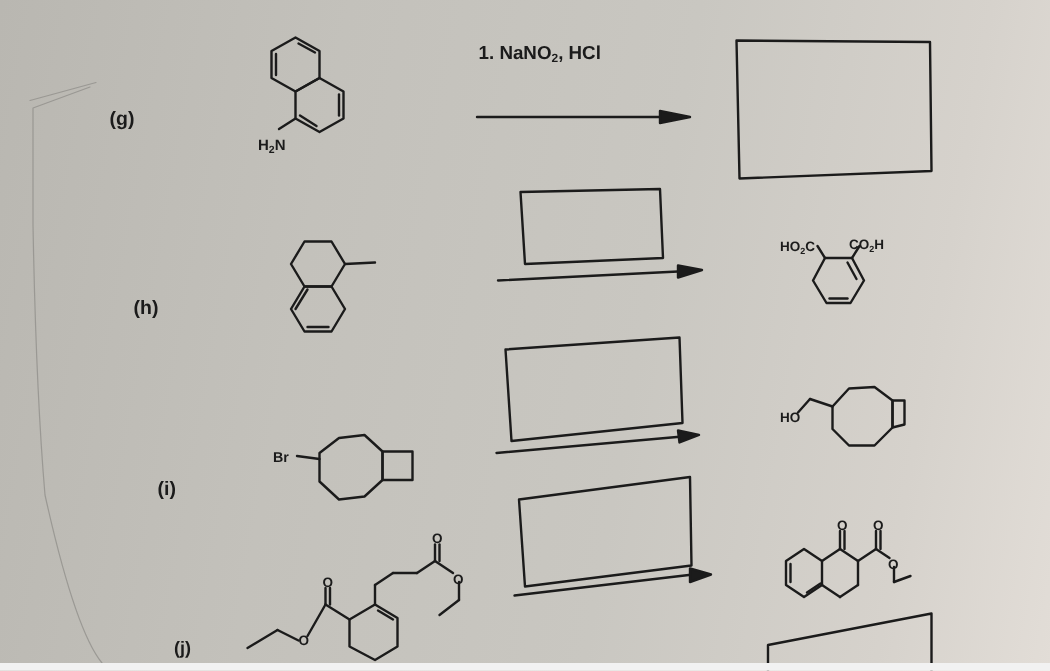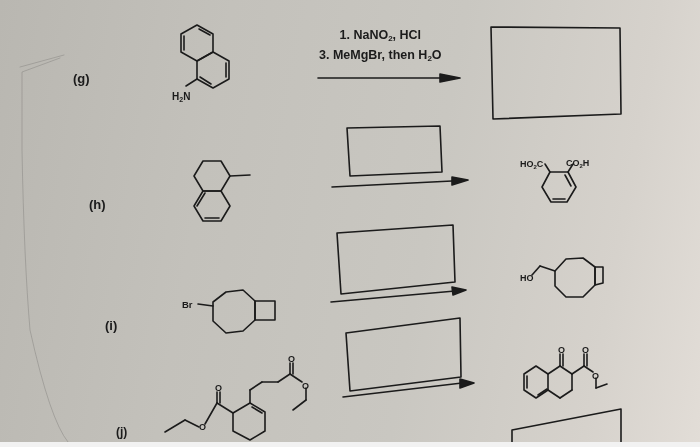--- a/index.html
+++ b/index.html
@@ -10,38 +10,37 @@
     }
     .sheet { position: absolute; left: 0; top: 0; width: 700px; height: 442px; }
     .bottom-strip { position: absolute; left: 0; top: 442px; width: 700px; height: 5px; background: #f2f2f2; }
     .label {
       position: absolute; font-weight: bold; font-size: 13px; color: #1b1b1b;
     }
     .reagents {
       position: absolute; left: 319px; top: 27px; font-size: 12.5px; font-weight: bold;
       color: #1b1b1b; line-height: 16px;
     }
-    .reagents div { white-space: nowrap; text-align: center; }
+    .reagents div { white-space: nowrap; }
     .reagents sub { font-size: 8px; vertical-align: -2px; }
     .chem-text { font-family: "Liberation Sans", sans-serif; font-weight: bold; fill: #1b1b1b; }
     svg.overlay { position: absolute; left: 0; top: 0; }
   </style>
 </head>
 <body>
 
 <div class="sheet">
 
   <div class="label" style="left:73px; top:71px;">(g)</div>
   <div class="label" style="left:89px; top:197px;">(h)</div>
   <div class="label" style="left:105px; top:318px;">(i)</div>
   <div class="label" style="left:116px; top:425px; font-size:12px;">(j)</div>
 
   <div class="reagents">
     <div><span>1.</span> <span>NaNO</span><sub>2</sub><span>, HCl</span></div>
-    <div><span>3.</span> <span>MeMgBr, then H</span><sub>2</sub><span>O</span></div>
   </div>
 
   <svg class="overlay" width="700" height="447" viewBox="0 0 700 447">
     <g fill="none" stroke="#1b1b1b" stroke-width="1.6" stroke-linejoin="round" stroke-linecap="round">
 
       <path d="M64 64 Q62 120 22 70" stroke="none"></path>
       <path d="M20 67 L64 55 M60 58 L22 72 L22 150 Q24 260 30 330 Q50 420 68 442" stroke="#8c8a86" stroke-width="0.8" opacity="0.7"></path>
 
       <g>
         <polygon points="197,25 213,34 213,52 197,61 181,52 181,34"></polygon>

